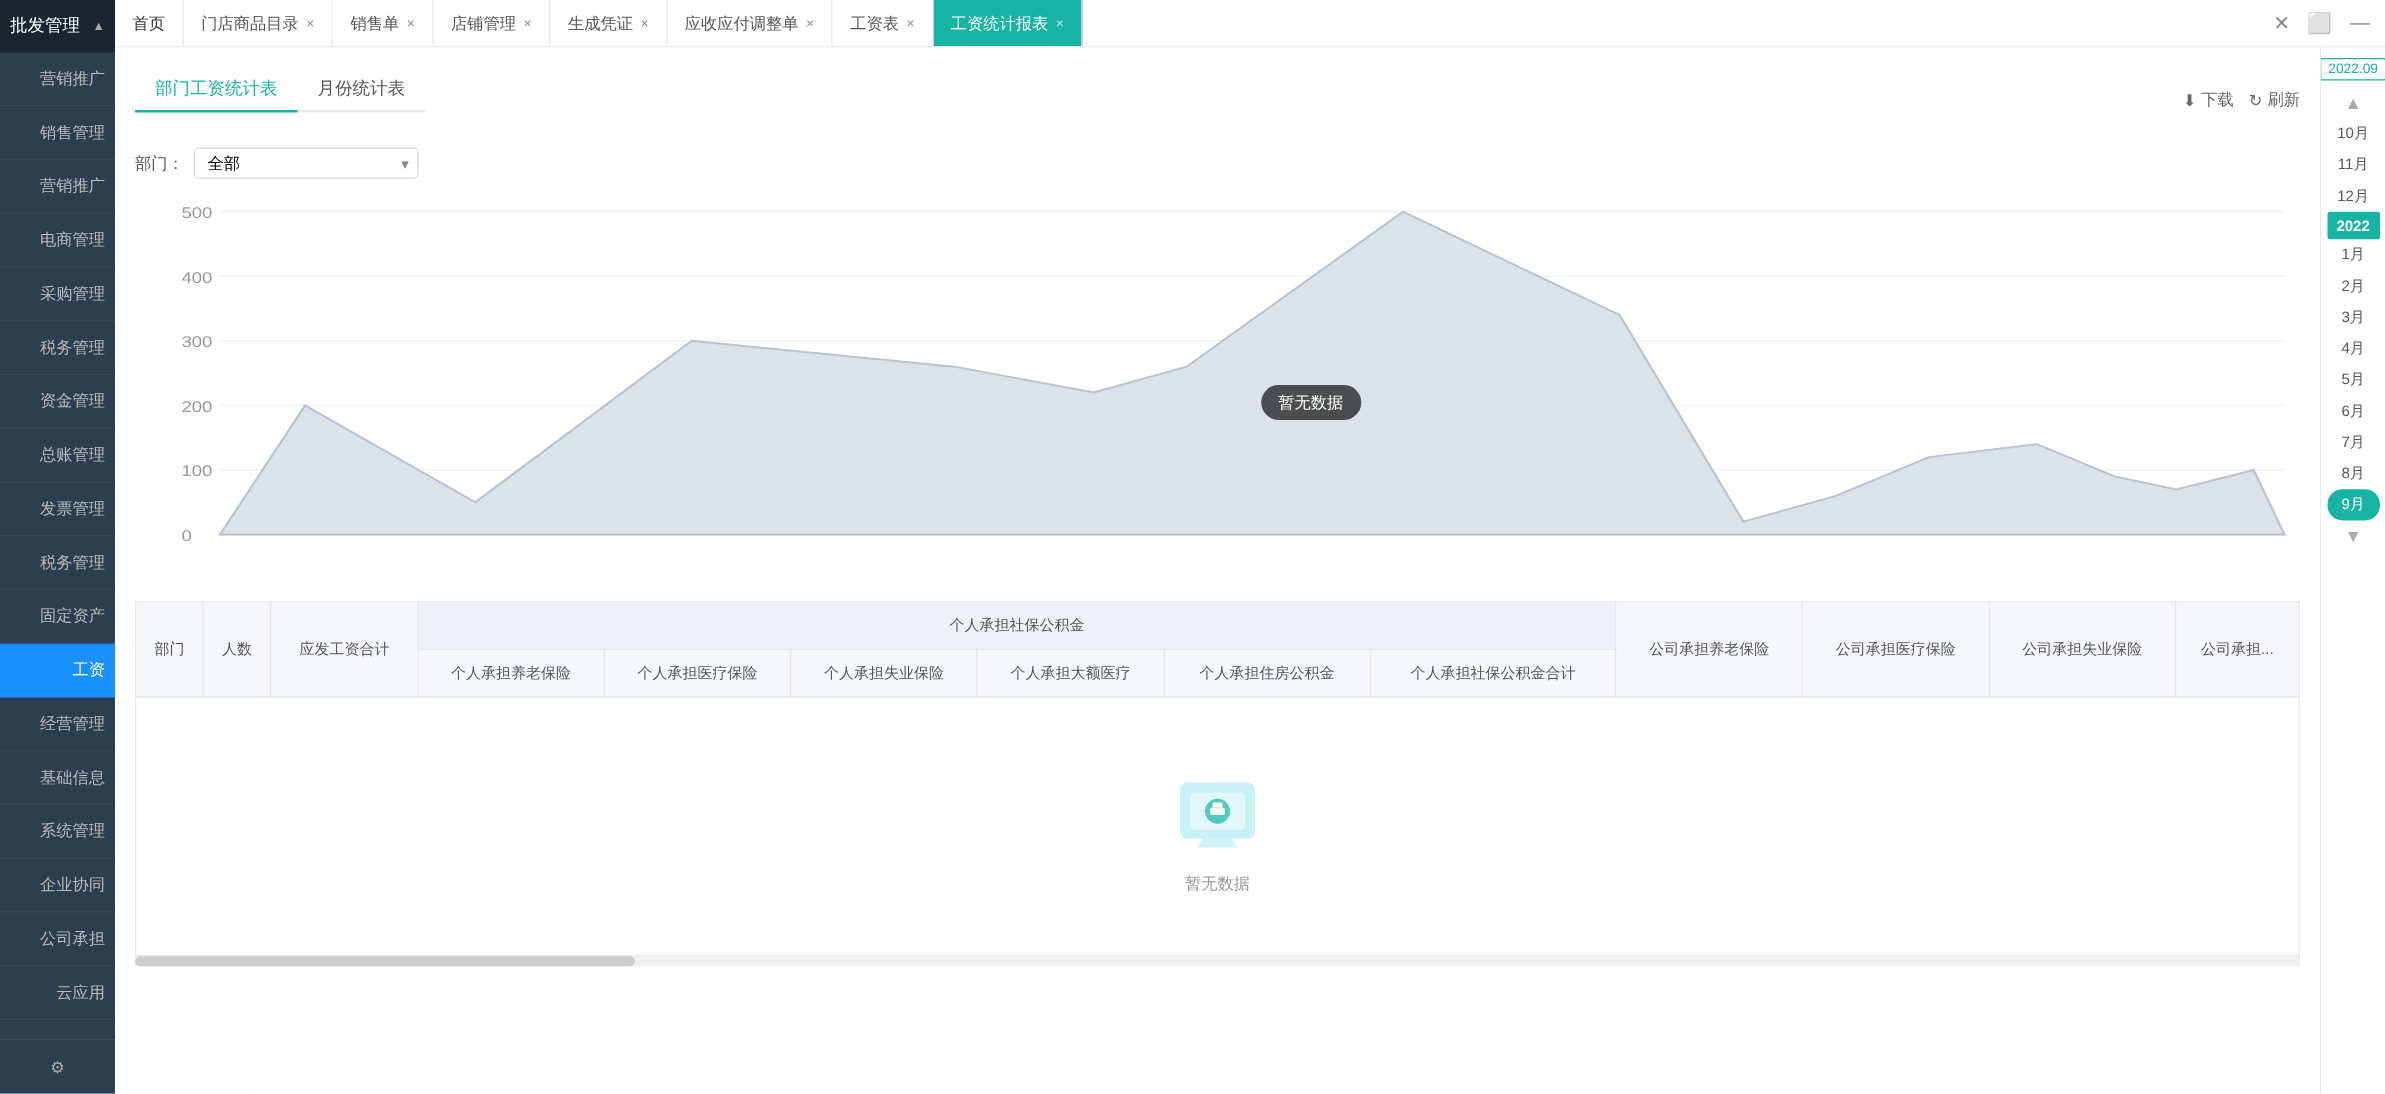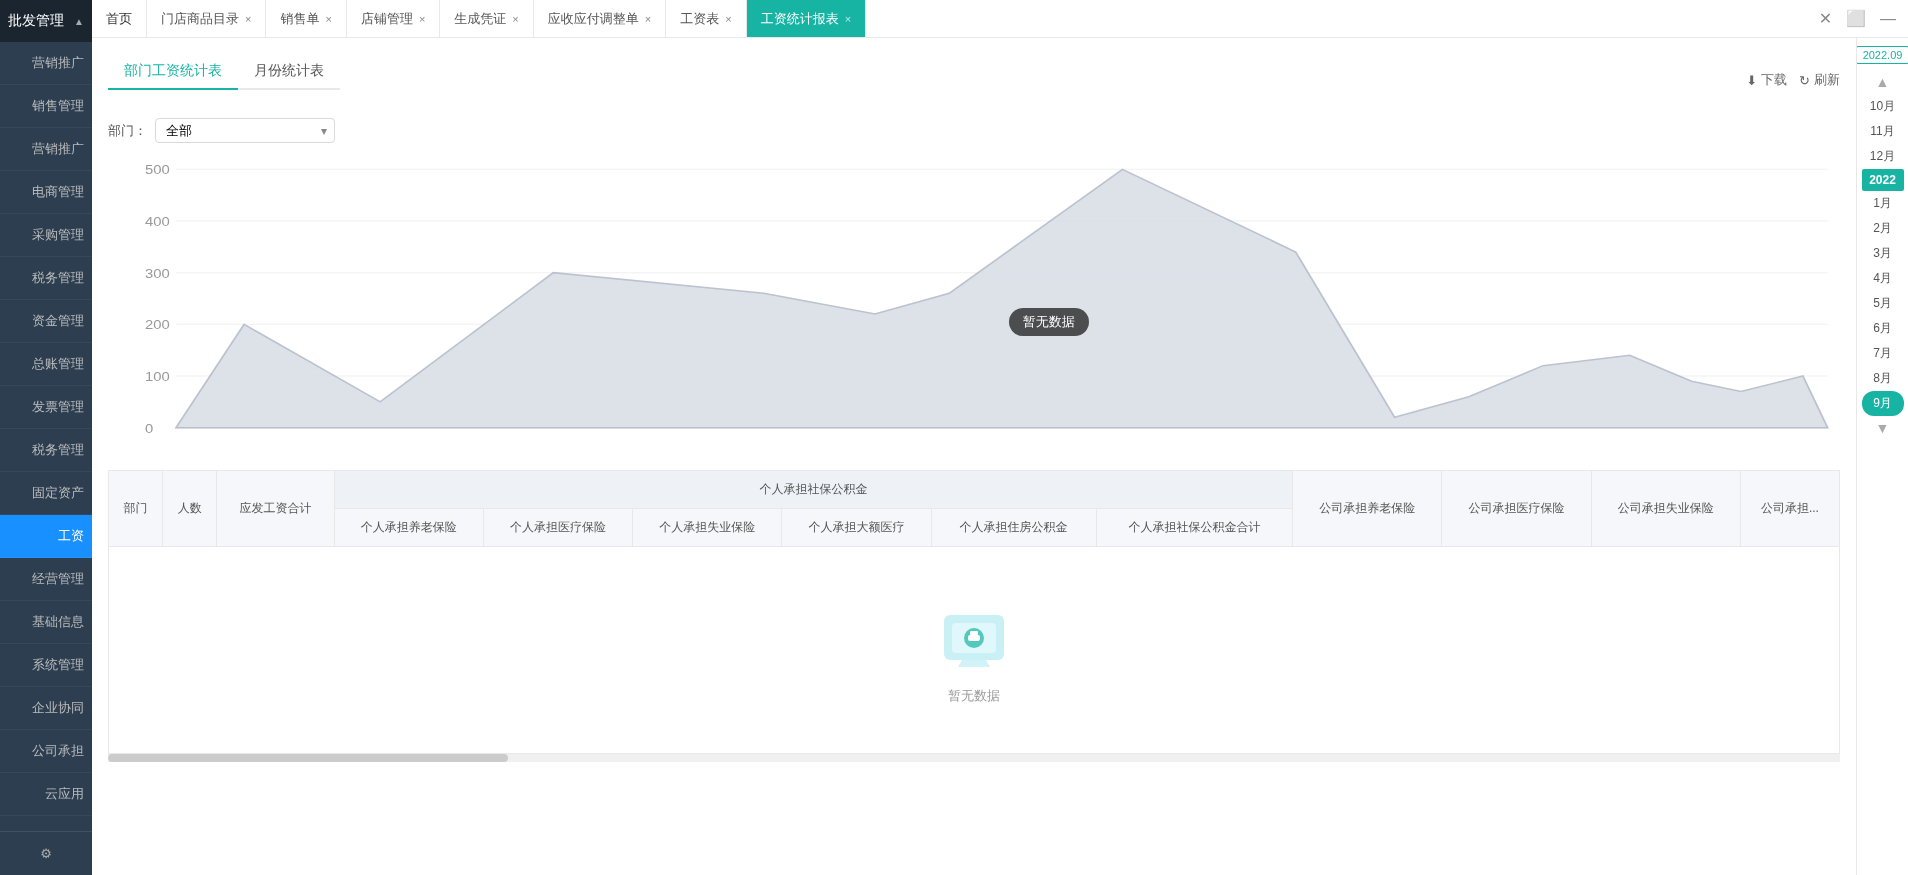--- a/index.html
+++ b/index.html
@@ -181,21 +181,21 @@
       align-items: center;
       gap: 4px;
       cursor: pointer;
       color: #666;
     }
 
     
     .chart-container {
       height: 310px;
       position: relative;
-      margin-bottom: 1px;
+      margin-bottom: 12px;
     }
     .chart-svg { width: 100%; height: 100%; }
 
     
     .chart-tooltip {
       position: absolute;
       background: rgba(50,50,50,0.85);
       color: #fff;
       padding: 5px 14px;
       border-radius: 20px;

